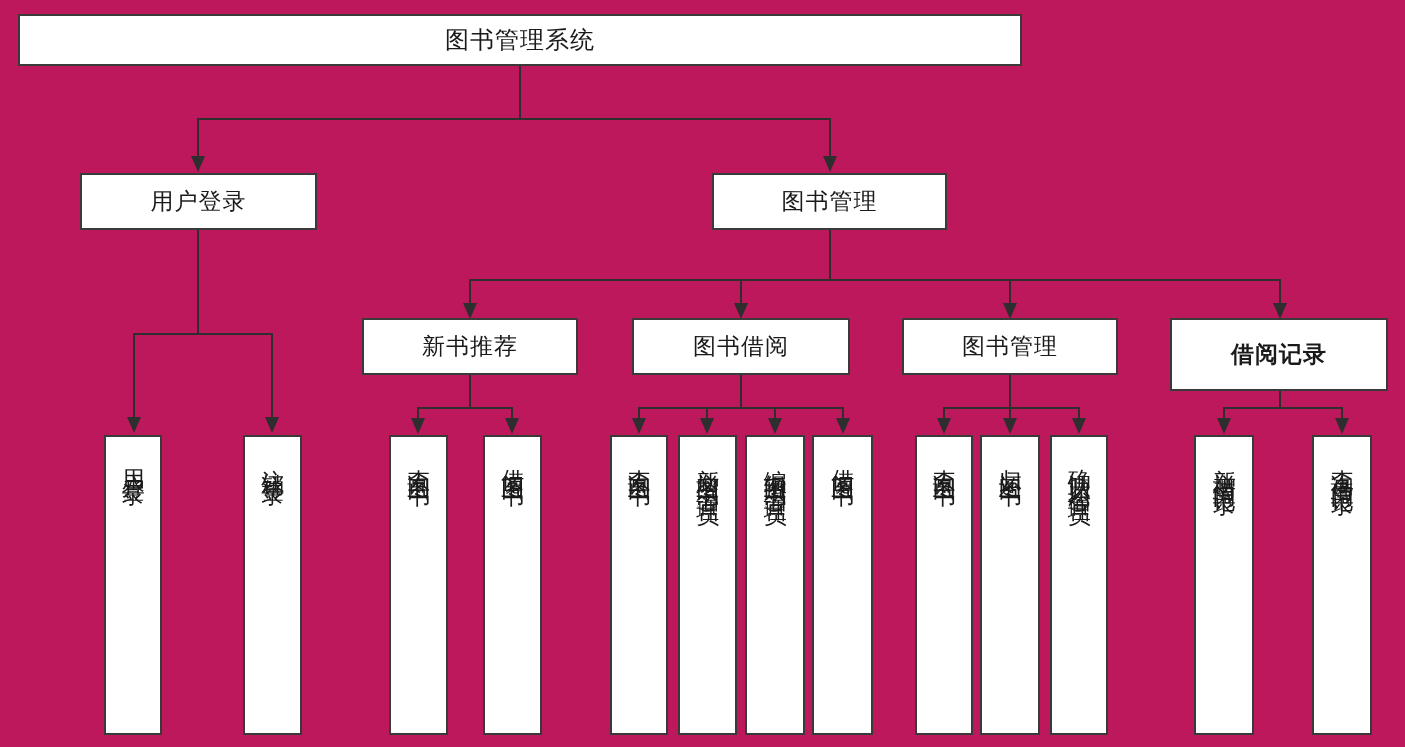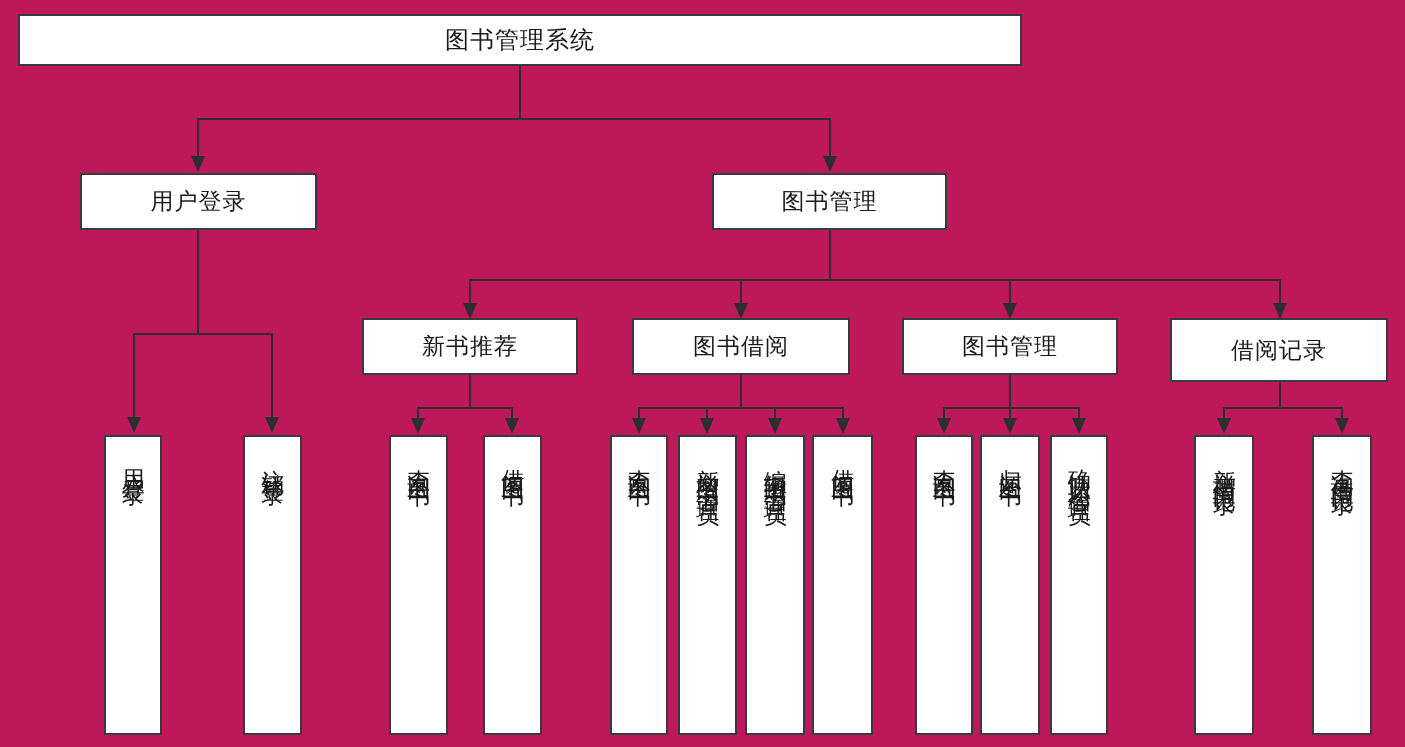--- a/index.html
+++ b/index.html
@@ -152,21 +152,21 @@
 
   <div class="node horiz" style="left:632px;top:318px;width:218px;height:57px;">
     <span class="label">图书借阅</span>
   </div>
   <div class="node horiz" style="left:362px;top:318px;width:216px;height:57px;">
     <span class="label">新书推荐</span>
   </div>
   <div class="node horiz" style="left:902px;top:318px;width:216px;height:57px;">
     <span class="label">图书管理</span>
   </div>
-  <div class="node horiz" style="left:1170px;top:318px;width:218px;height:64px;">
+  <div class="node horiz" style="left:1170px;top:318px;width:218px;height:73px;font-weight:bold;">
     <span class="label">借阅记录</span>
   </div>
 
   <div class="node vert" style="left:104px;top:435px;width:58px;height:300px;">
     <span class="label">用户登录</span>
   </div>
   <div class="node vert" style="left:243px;top:435px;width:59px;height:300px;">
     <span class="label">注销登录</span>
   </div>
 

